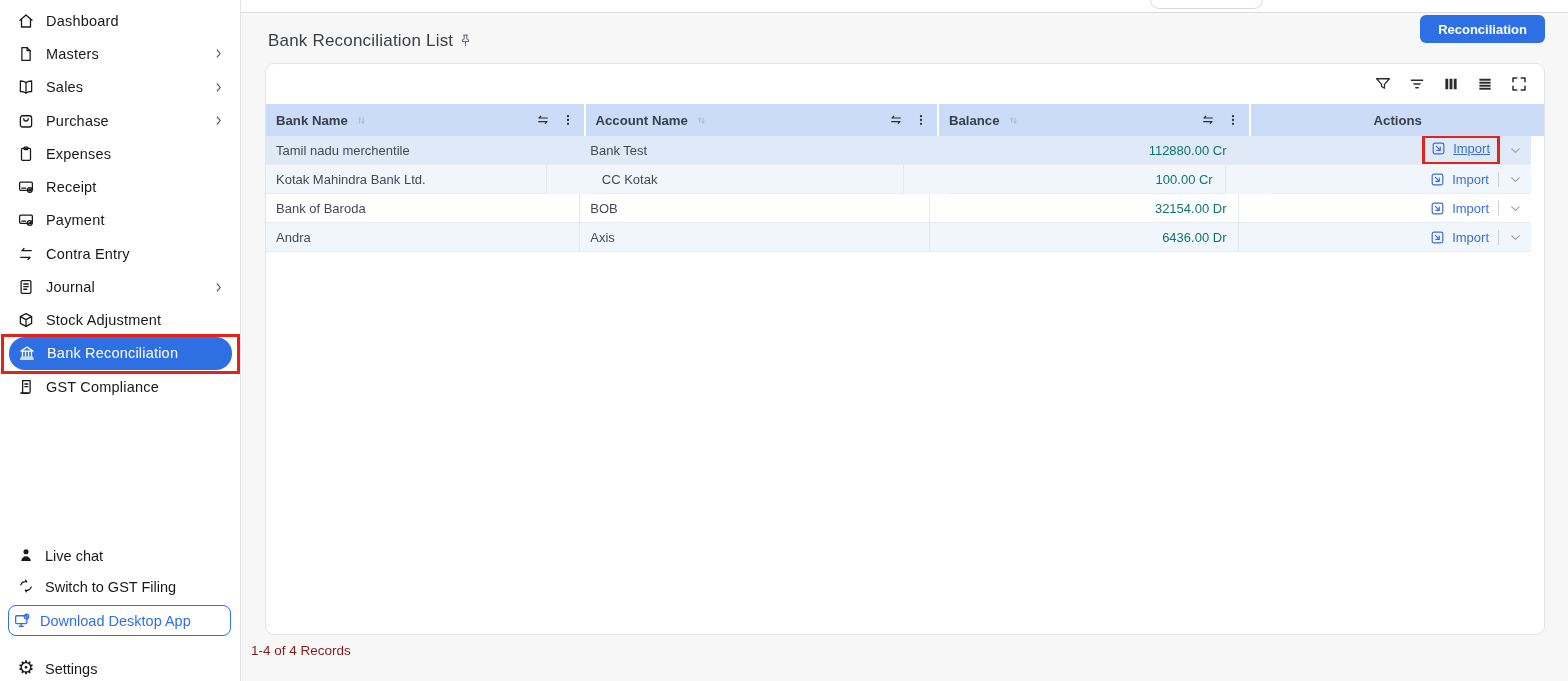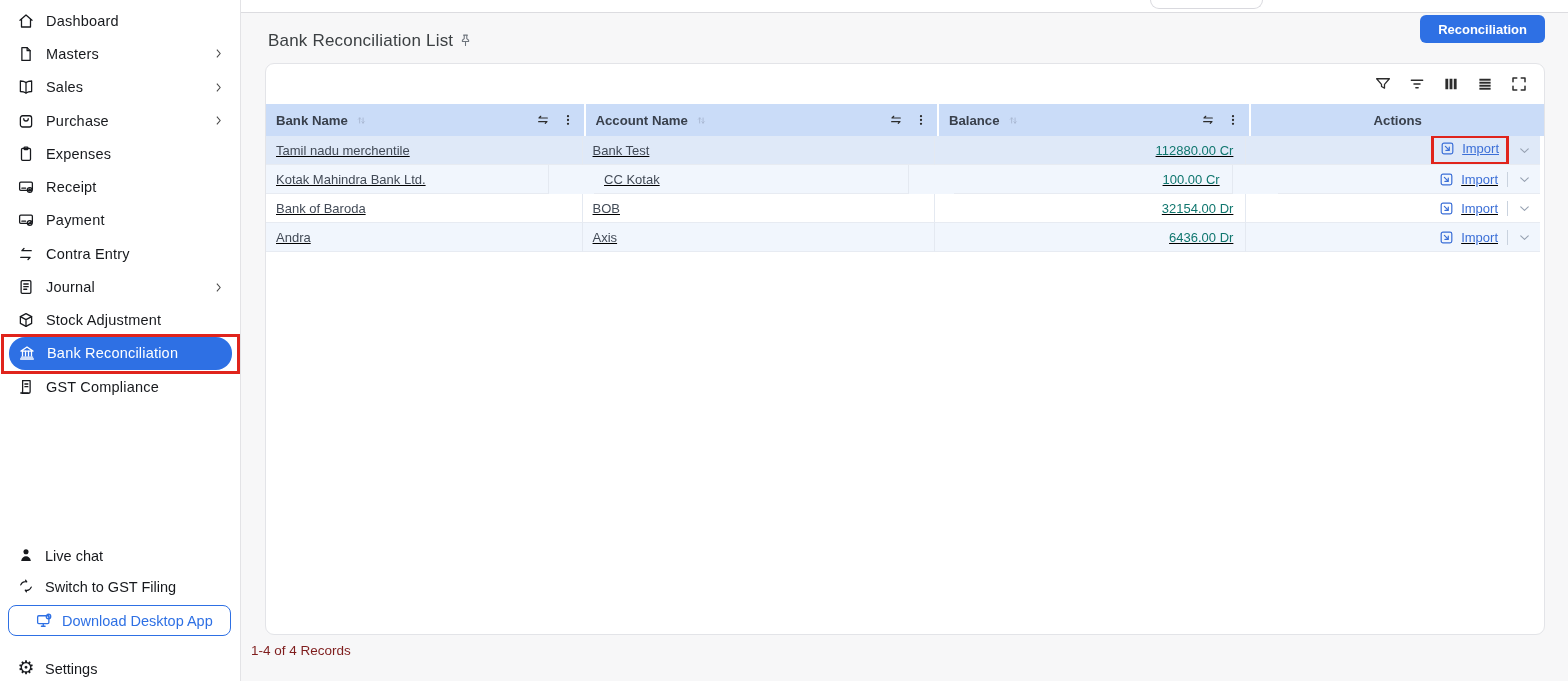--- a/index.html
+++ b/index.html
@@ -26,21 +26,21 @@
   .uicon { font-size:19px; line-height:18px; }
 
   .annot-sidebar { position:absolute; left:1px; top:334px; width:239px; height:40px;
     border:3px solid #e0241c; pointer-events:none; z-index:6; }
 
   .side-footer { position:absolute; left:0; right:1px; bottom:4px; }
   .sf-item { height:31px; display:flex; align-items:flex-end; padding:0 14px 0 17px;
     gap:10px; font-size:14.5px; color:#17191d; cursor:pointer; white-space:nowrap; }
   .sf-btn { height:31px; margin:10px 8px 10px 8px; border:1px solid #2e70e4;
     border-radius:8px; color:#2e70e4; display:flex; align-items:center; gap:9px;
-    padding:0 26px; font-size:14.5px; cursor:pointer; white-space:nowrap; }
+    padding:0 4px; font-size:14.5px; cursor:pointer; white-space:nowrap; }
 
   
   .main { position:absolute; left:241px; top:0; right:0; bottom:0; background:#f7f7f8; }
   .topstrip { position:absolute; left:0; right:0; top:0; height:13px; background:#fff;
     border-bottom:1px solid #dcdce0; }
   .pill-partial { position:absolute; left:909px; top:0; width:113px; height:9px;
     background:#fff; border:1px solid #d9d9de; border-top:none;
     border-radius:0 0 9px 9px; }
   .title-row { position:absolute; left:27px; top:19px; display:flex; align-items:center; gap:4px;margin-top:12px; }
   .page-title { font-size:17px; color:#3c4043; font-weight:500; letter-spacing:.2px; }
@@ -70,21 +70,21 @@
   .th .sort svg { width:15px; height:15px; stroke:#a9b8d2; fill:none; stroke-width:1.5;
     stroke-linecap:round; stroke-linejoin:round; }
   .th .grow { flex:1; }
   .th .hctl { display:flex; align-items:center; gap:9px; }
   .hctl svg { width:16px; height:16px; stroke:#2c2c2c; fill:none; stroke-width:1.8;
     stroke-linecap:round; stroke-linejoin:round; cursor:pointer; }
   .hctl .dots { fill:#2c2c2c; stroke:none; }
   .c0 { width:318px; } .c1 { width:354px; } .c2 { width:313px; } .c3 { width:295px; }
   .th.c3 { justify-content:center; padding:11px; }
 
-  .tbody { position:absolute; top:72px; left:0; right:4px;text-decoration:underline; }
+  .tbody { position:absolute; top:72px; left:0; right:13px; }
   .trow { height:29px; display:flex; font-size:13px; color:#424a56; }
   .td { display:flex; align-items:center; padding:0 10px;
     border-bottom:1px solid #e7ebf2; overflow:hidden; white-space:nowrap; }
   .td:not(:last-child) { border-right:1px solid #e4e9f1; }
   .td.bal { justify-content:flex-end; padding-right:12px; color:#0f766e; }
   .td.act { justify-content:flex-end; padding-right:8px; gap:6px; }
   .r0 { background:#dfe9f8; } .r1 { background:#f1f6fd;gap:45px; }
   .r2 { background:#ffffff; } .r3 { background:#f1f6fd; }
 
   .imp { display:inline-flex; align-items:center; gap:6px; cursor:pointer; }

